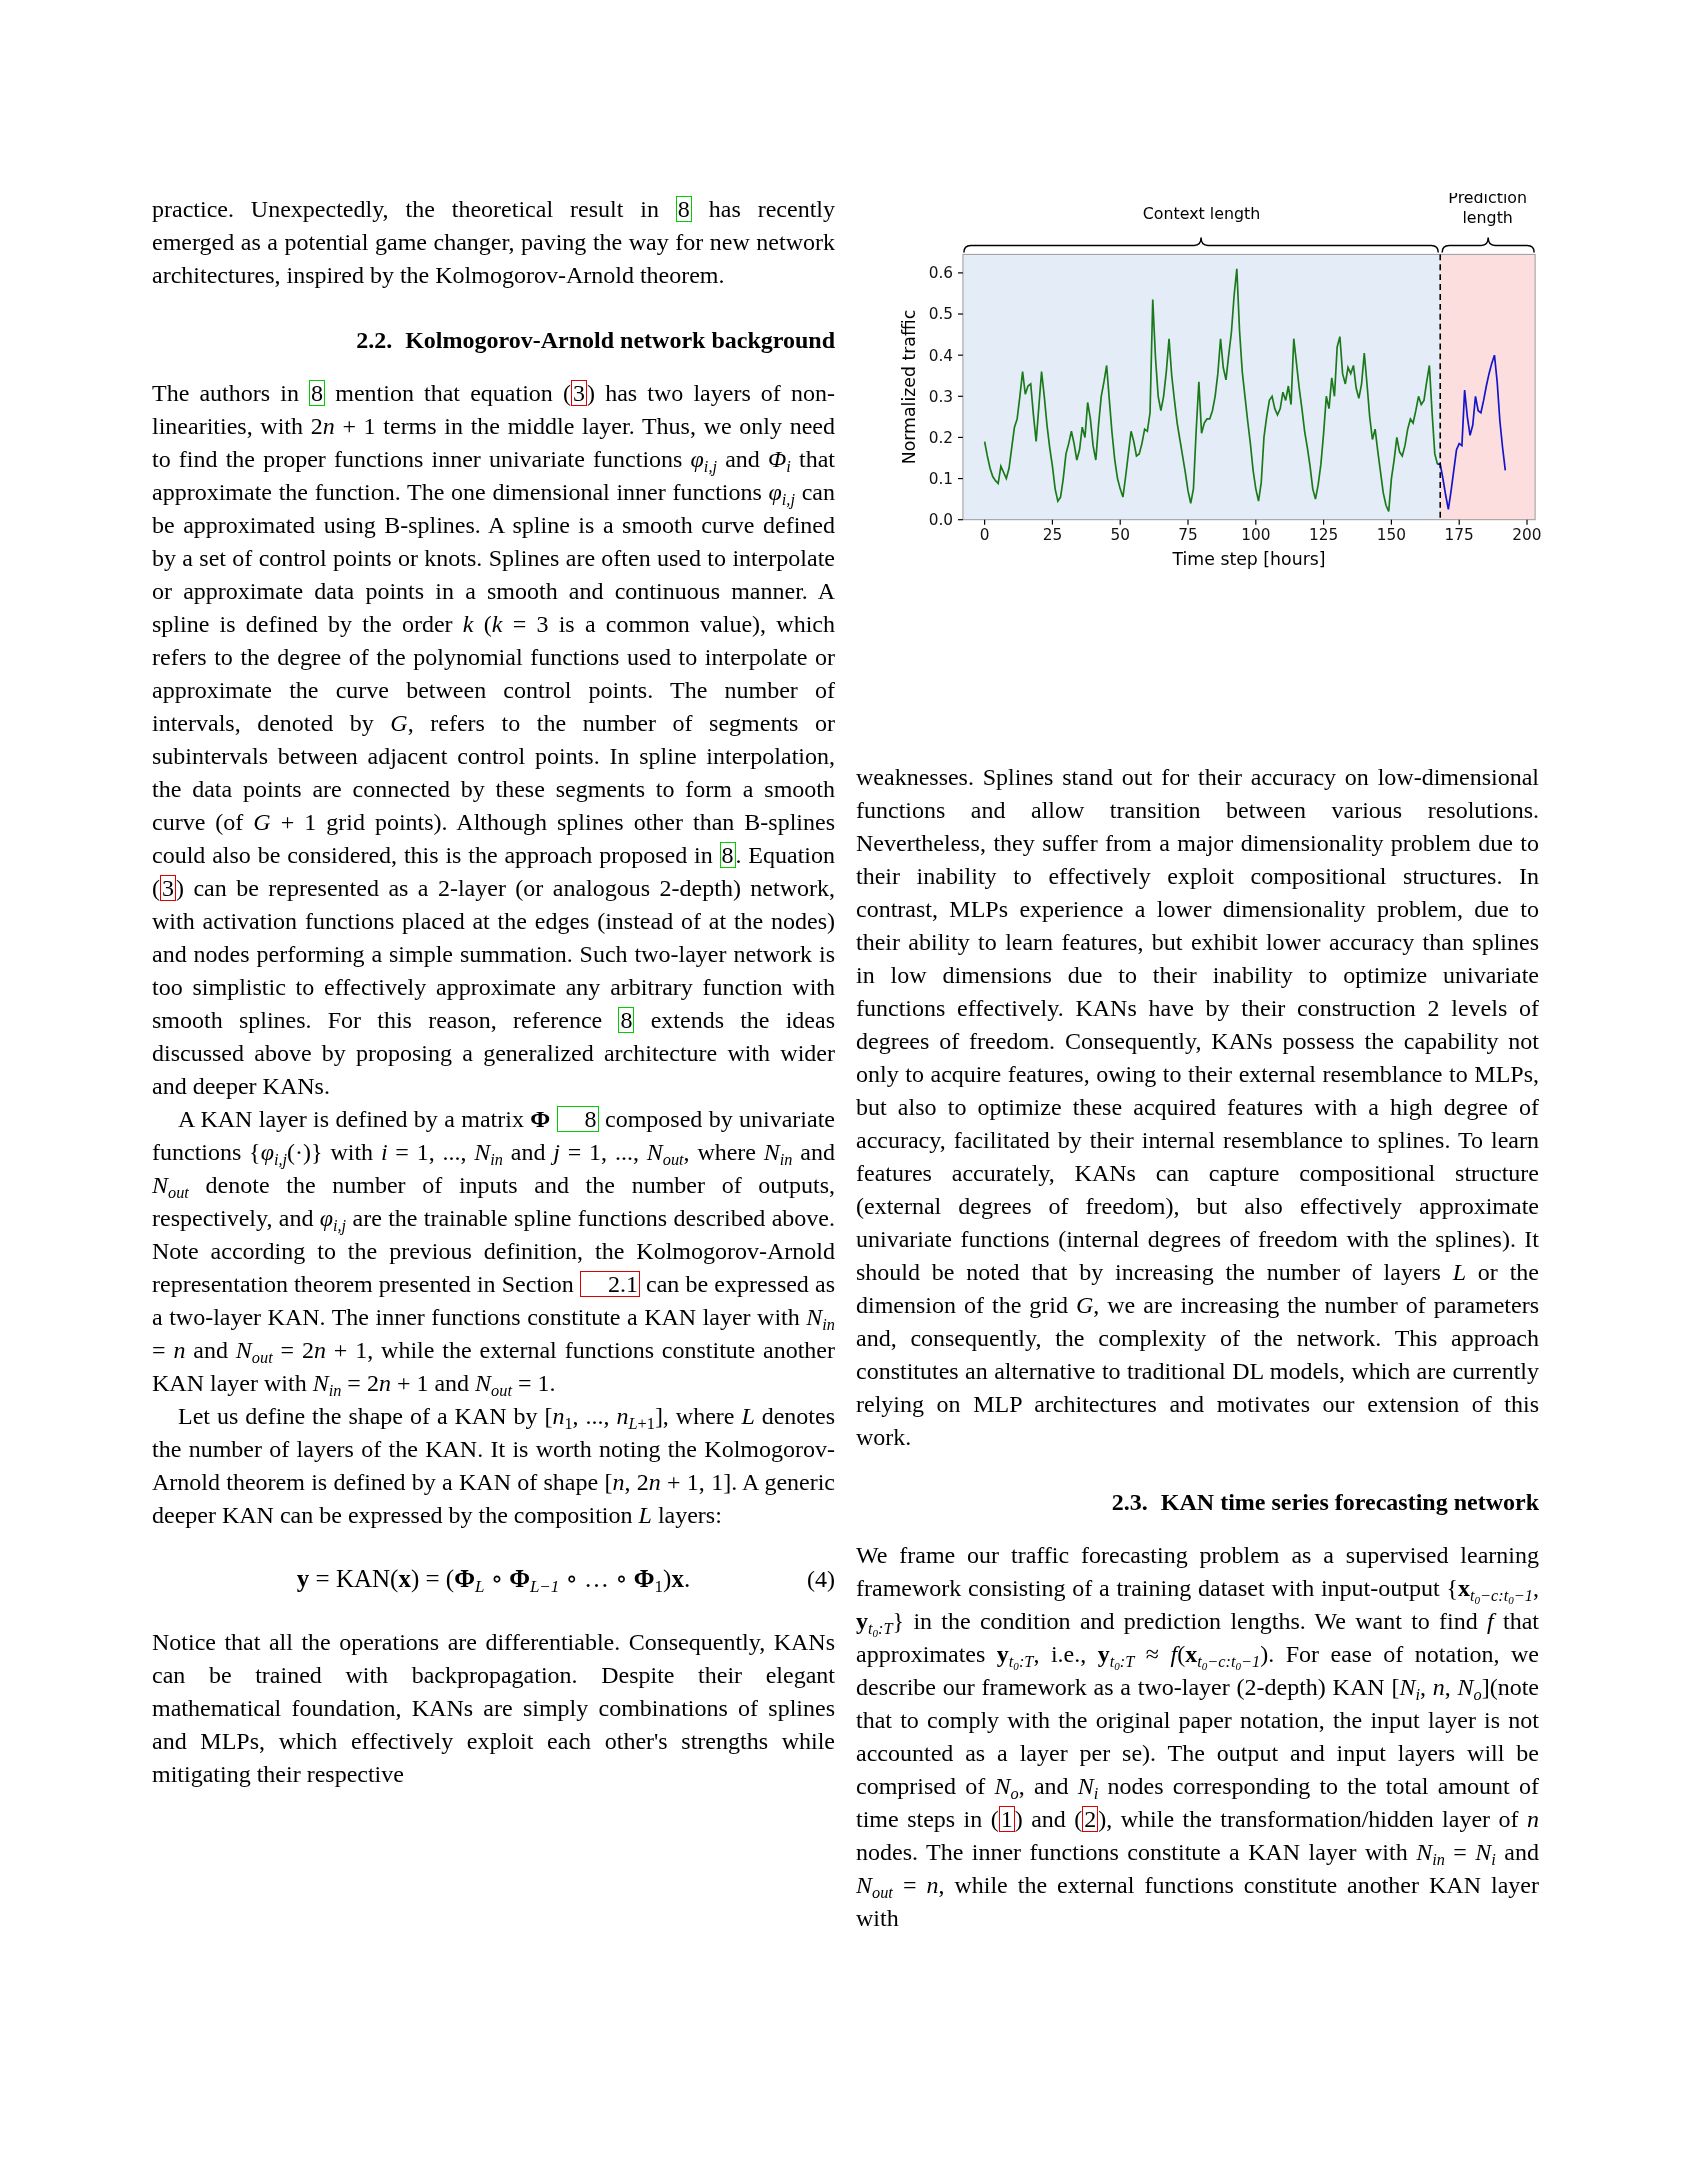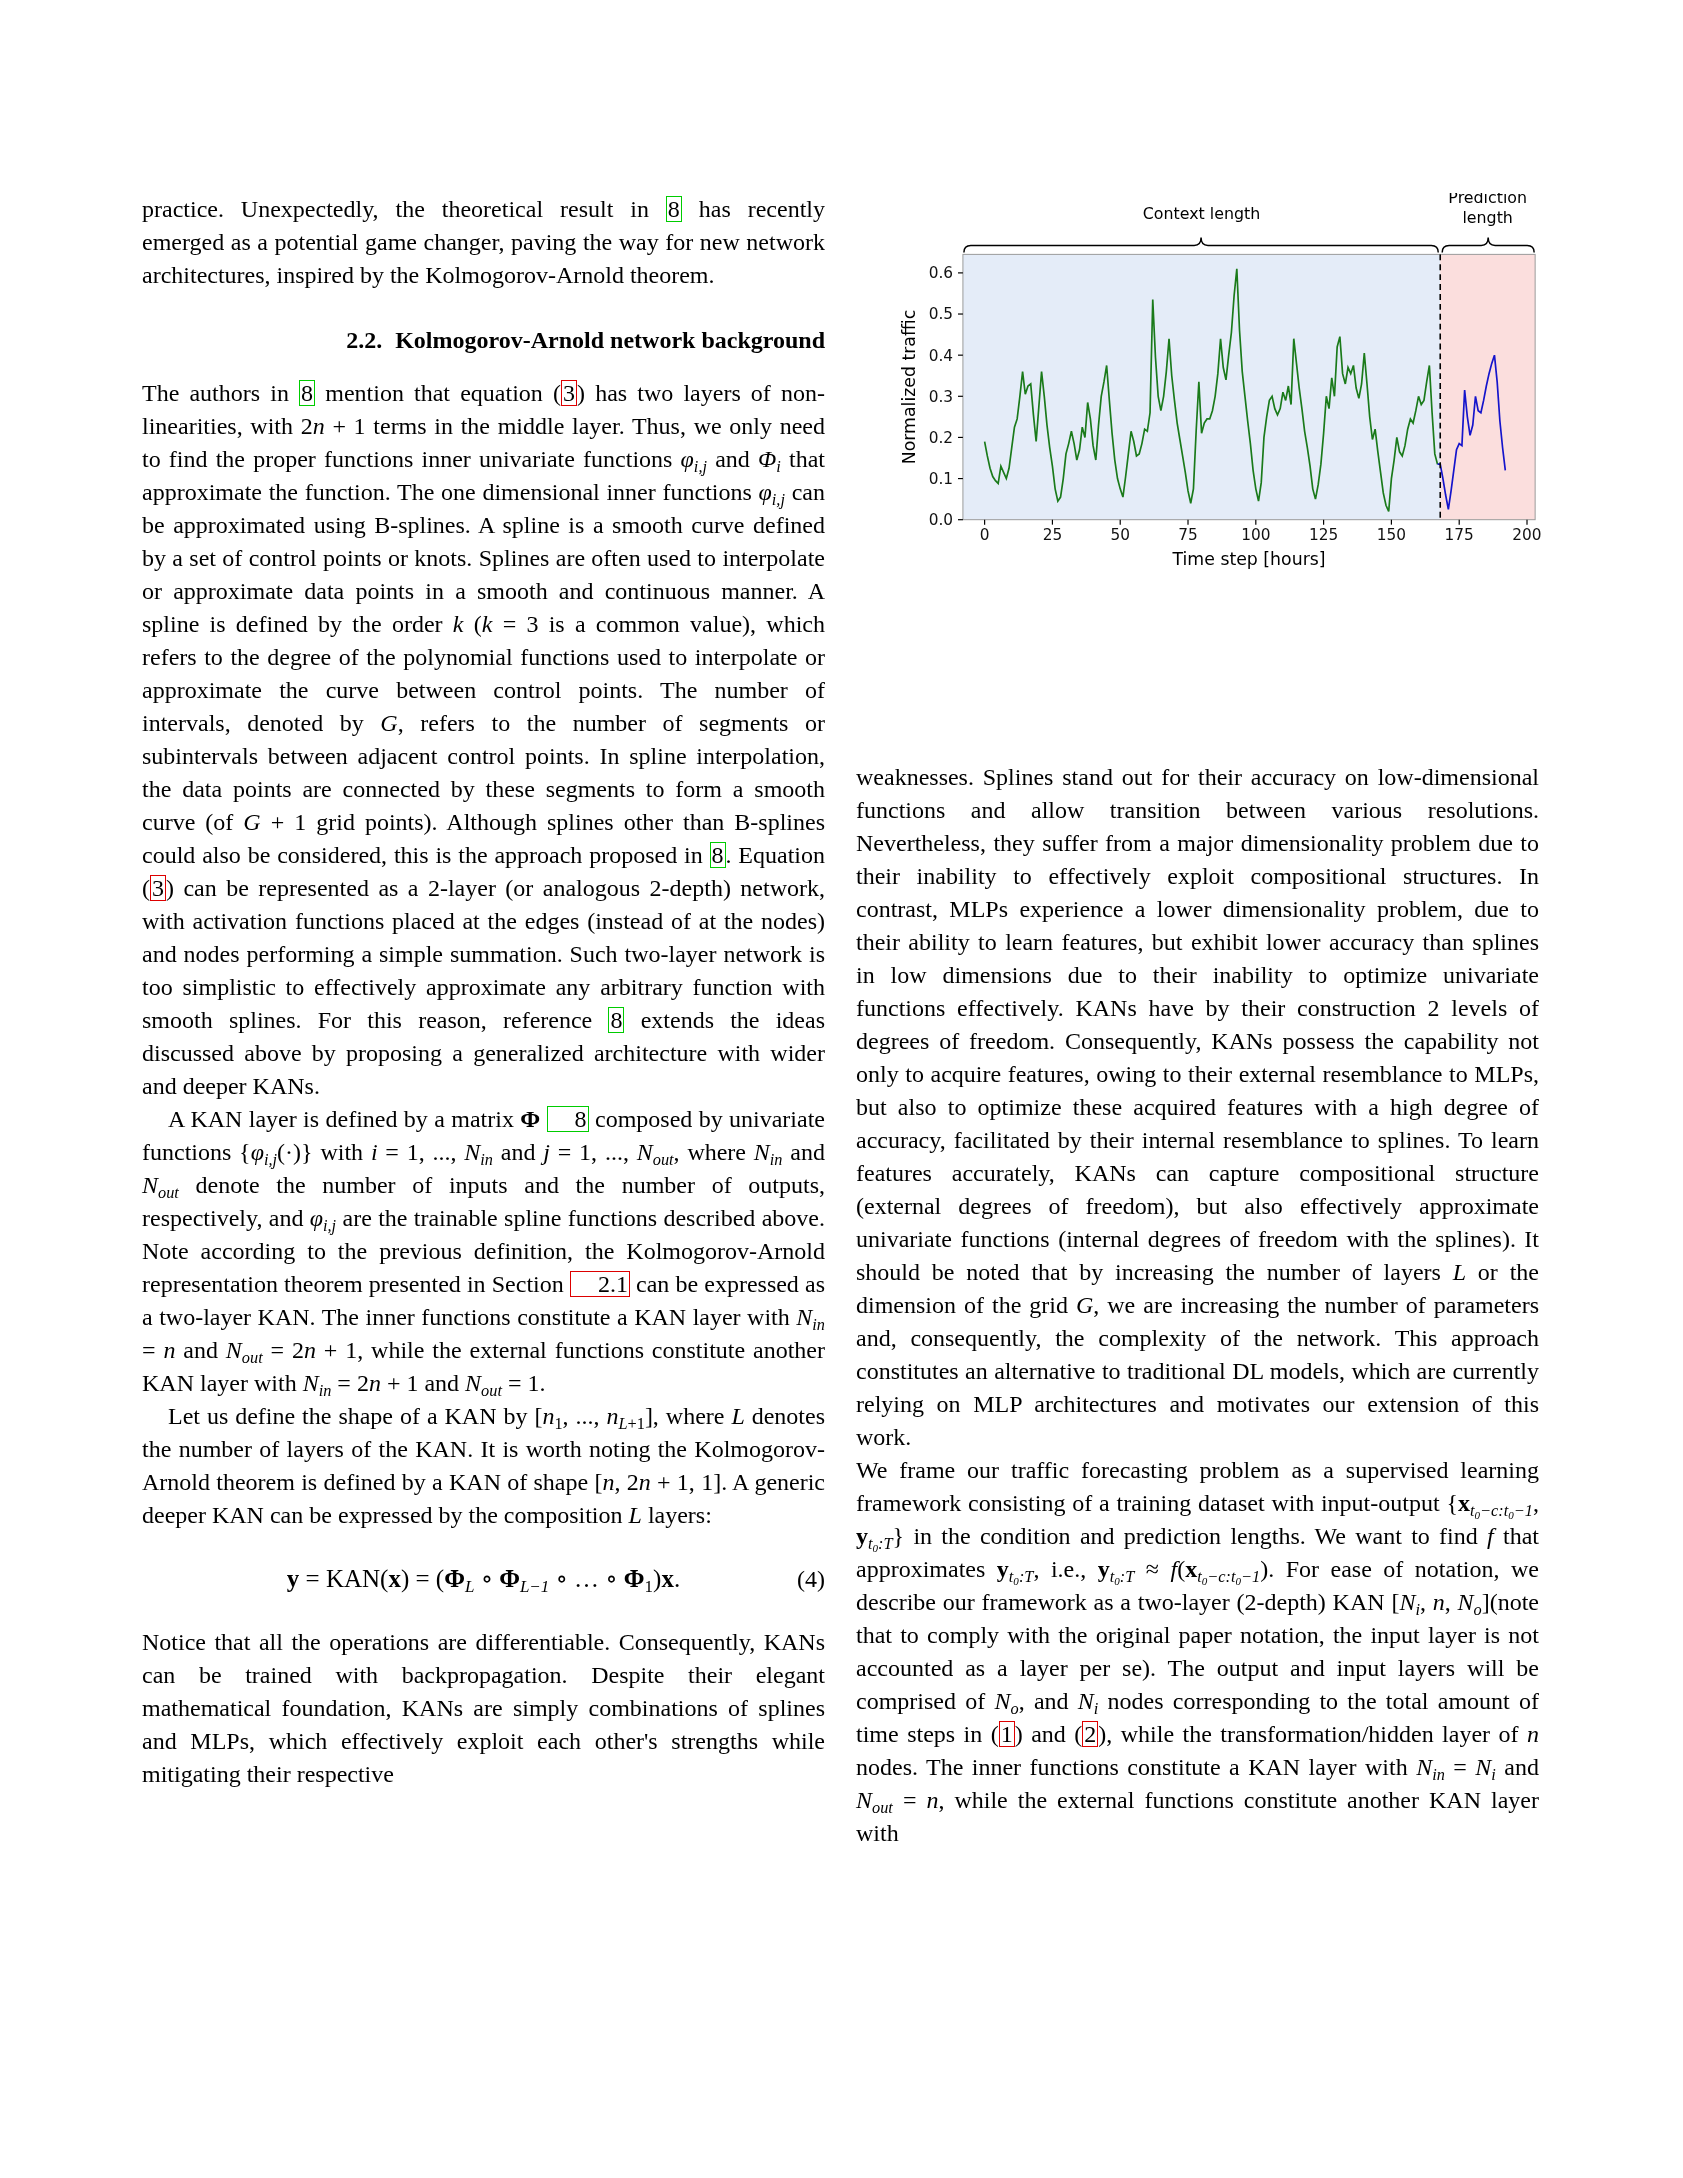--- a/index.html
+++ b/index.html
@@ -19,21 +19,21 @@
     position: absolute;
     left: 0; top: 0;
     width: 1683px;
     height: 2178px;
   }
   .col {
     position: absolute;
     top: 193px;
     width: 683px;
   }
-  .col-left  { left: 142px; }
+  .col-left  { left: 152px; }
   .col-right { left: 856px; }
 
   p.para {
     margin: 0 0 0 0;
     font-size: 24px;
     line-height: 33px;
     text-align: justify;
     text-justify: inter-word;
     hyphens: manual;
   }
@@ -212,18 +212,19 @@
         <text id="xtitle" class="axtitle" text-anchor="middle" x="397" y="376">Time step [hours]</text>
         <text id="ytitle" class="axtitle" text-anchor="middle" x="0" y="0" transform="translate(60,196) rotate(-90)">Normalized traffic</text>
       </svg>
     </div>
   </div>
 
   <div class="col col-right" style="top:761px;">
 
     <p class="para noindent">weaknesses. Splines stand out for their accuracy on low-dimensional functions and allow transition between various resolutions. Nevertheless, they suffer from a major dimensionality problem due to their inability to effectively exploit compositional structures. In contrast, MLPs experience a lower dimensionality problem, due to their ability to learn features, but exhibit lower accuracy than splines in low dimensions due to their inability to optimize univariate functions effectively. KANs have by their construction 2 levels of degrees of freedom. Consequently, KANs possess the capability not only to acquire features, owing to their external resemblance to MLPs, but also to optimize these acquired features with a high degree of accuracy, facilitated by their internal resemblance to splines. To learn features accurately, KANs can capture compositional structure (external degrees of freedom), but also effectively approximate univariate functions (internal degrees of freedom with the splines). It should be noted that by increasing the number of layers <i class="m">L</i> or the dimension of the grid <i class="m">G</i>, we are increasing the number of parameters and, consequently, the complexity of the network. This approach constitutes an alternative to traditional DL models, which are currently relying on MLP architectures and motivates our extension of this work.</p>
 
+    <h2 class="section"><span class="num">2.3.</span><span>KAN time series forecasting network</span></h2>
 
     <p class="para noindent">We frame our traffic forecasting problem as a supervised learning framework consisting of a training dataset with input-output {<b>x</b><i class="m"><sub>t<sub>0</sub>−c:t<sub>0</sub>−1</sub></i>, <b>y</b><i class="m"><sub>t<sub>0</sub>:T</sub></i>} in the condition and prediction lengths. We want to find <i class="m">f</i> that approximates <b>y</b><i class="m"><sub>t<sub>0</sub>:T</sub></i>, i.e., <b>y</b><i class="m"><sub>t<sub>0</sub>:T</sub></i> ≈ <i class="m">f</i>(<b>x</b><i class="m"><sub>t<sub>0</sub>−c:t<sub>0</sub>−1</sub></i>). For ease of notation, we describe our framework as a two-layer (2-depth) KAN [<i class="m">N<sub>i</sub></i>, <i class="m">n</i>, <i class="m">N<sub>o</sub></i>](note that to comply with the original paper notation, the input layer is not accounted as a layer per se). The output and input layers will be comprised of <i class="m">N<sub>o</sub></i>, and <i class="m">N<sub>i</sub></i> nodes corresponding to the total amount of time steps in (<span class="eqref">1</span>) and (<span class="eqref">2</span>), while the transformation/hidden layer of <i class="m">n</i> nodes. The inner functions constitute a KAN layer with <i class="m">N<sub>in</sub></i> = <i class="m">N<sub>i</sub></i> and <i class="m">N<sub>out</sub></i> = <i class="m">n</i>, while the external functions constitute another KAN layer with</p>
   </div>
 
 </div>
 
 
 </body></html>

